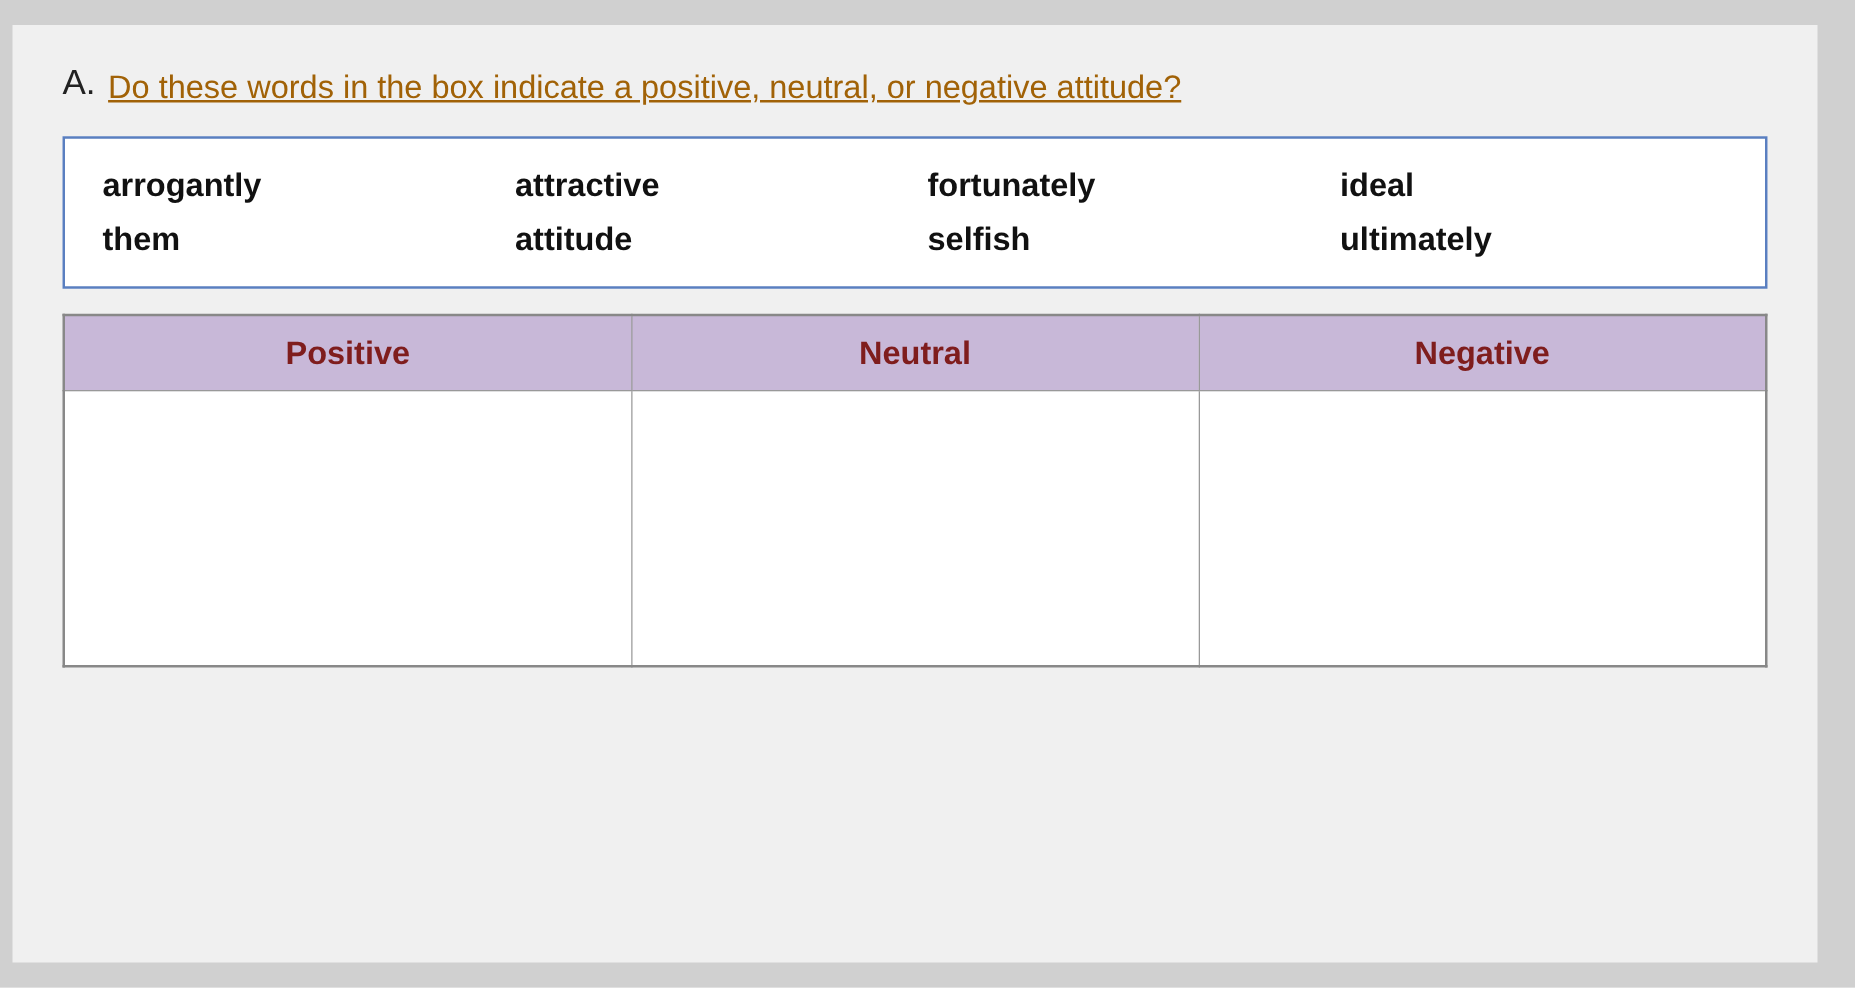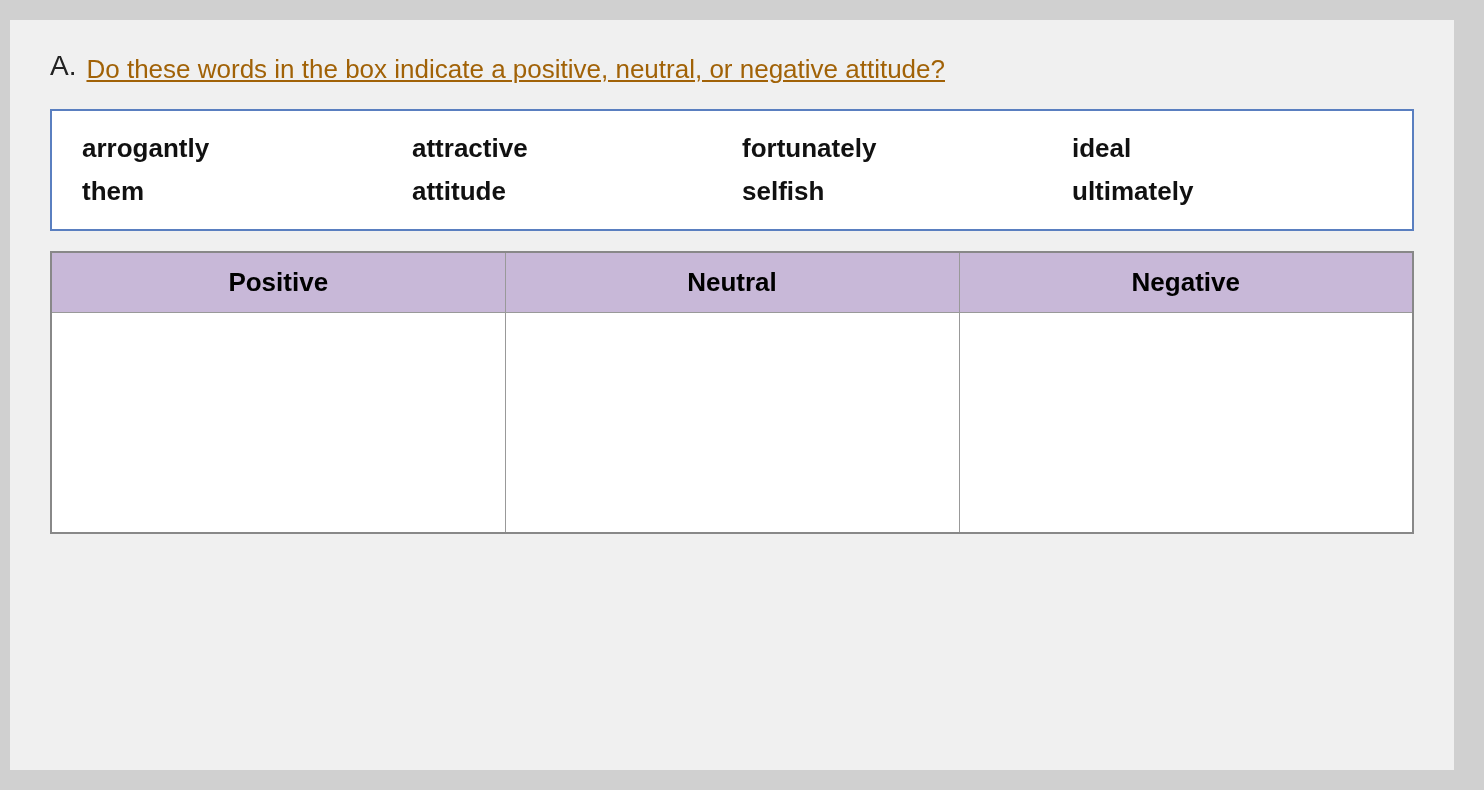--- a/index.html
+++ b/index.html
@@ -69,21 +69,21 @@
     .chart-table {
       border: 2px solid #888;
       border-collapse: collapse;
       width: 100%;
     }
 
     .chart-table th {
       background-color: #c8b8d8;
       font-size: 26px;
       font-weight: bold;
-      color: #000000;
+      color: #7f1d1d;
       text-align: center;
       padding: 14px 20px;
       border: 1.5px solid #999;
     }
 
     .chart-table td {
       background-color: #fff;
       height: 220px;
       border: 1.5px solid #999;
       vertical-align: top;

